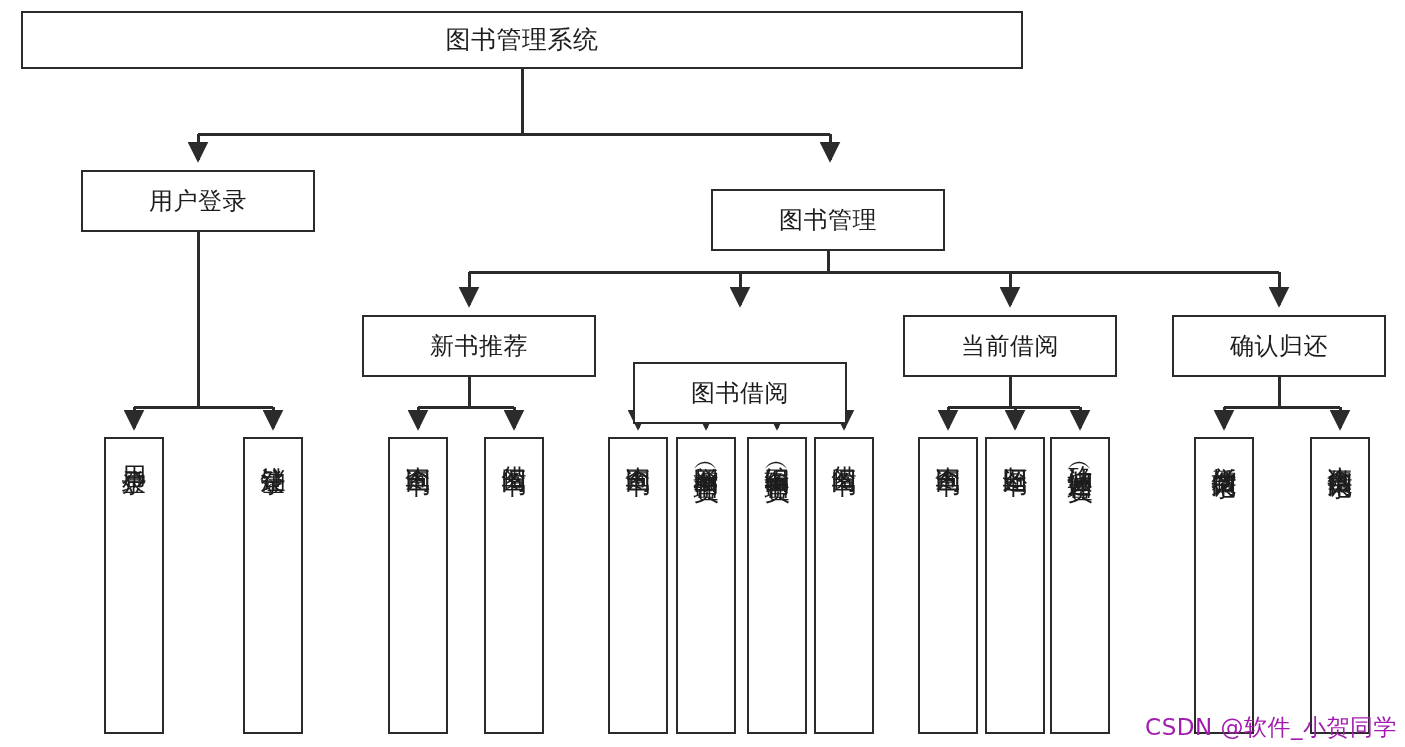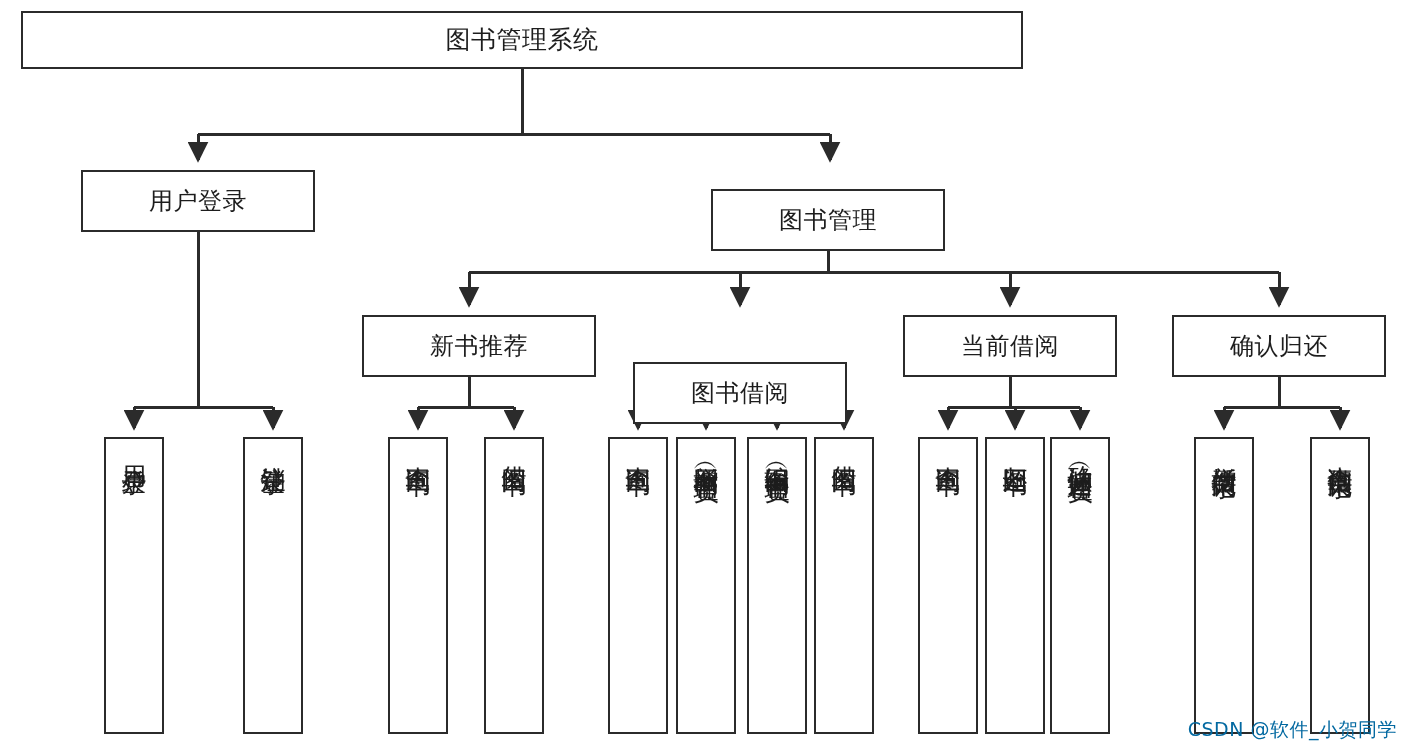--- a/index.html
+++ b/index.html
@@ -45,22 +45,22 @@
     writing-mode:vertical-rl;
     text-orientation:upright;
     font-size:25px;
     letter-spacing:2px;
     line-height:1;
   }
   .watermark{
     position:absolute;
     right:8px;
     bottom:4px;
-    font-size:19px;
-    color:#0369a1;
+    font-size:23px;
+    color:#a21caf;
     letter-spacing:0.5px;
     z-index:6;
     white-space:nowrap;
   }
 </style>
 </head>
 <body>
 
 <div id="stage">
 

